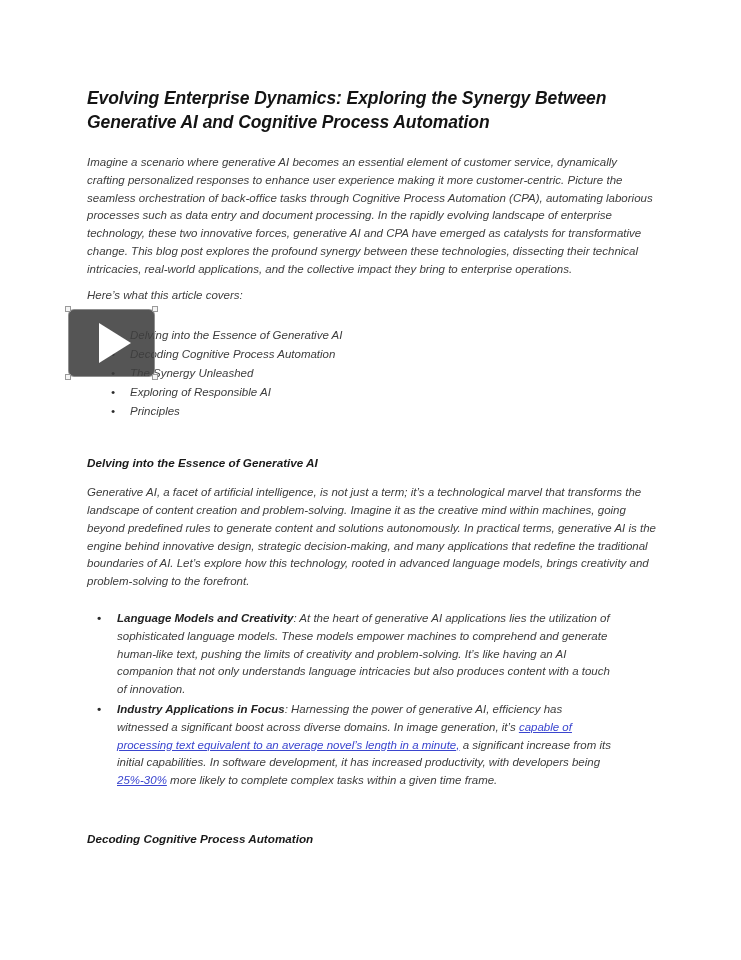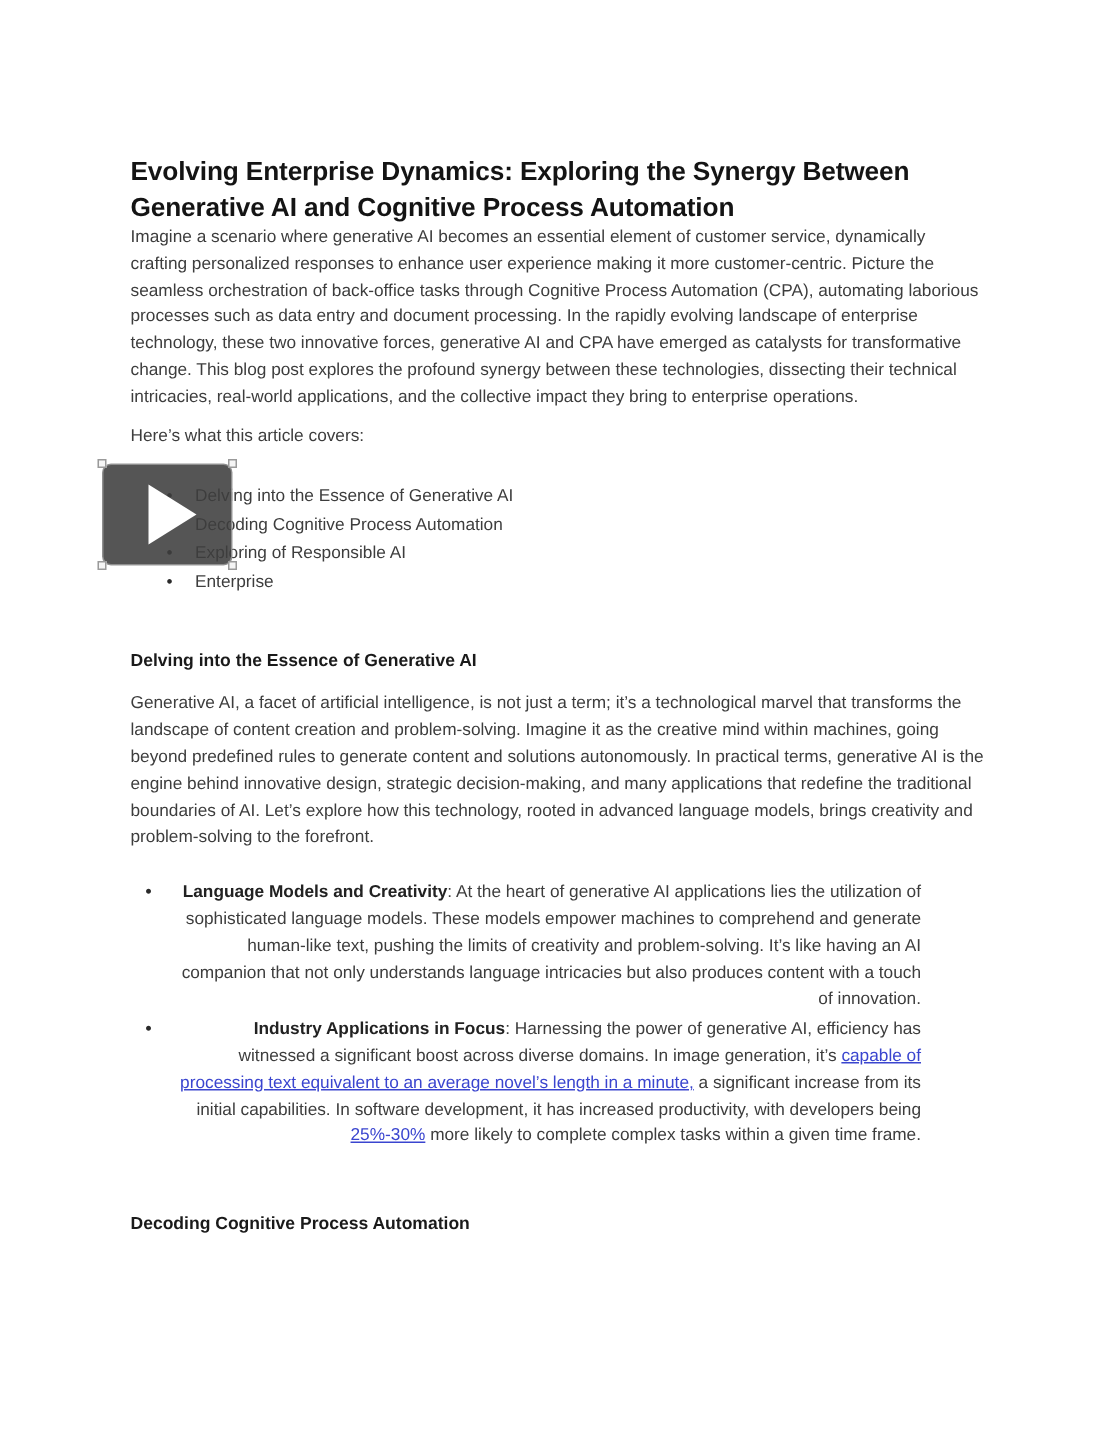--- a/index.html
+++ b/index.html
@@ -10,36 +10,37 @@
     -webkit-font-smoothing: antialiased;
   }
   .page {
     position: relative;
     width: 741px; height: 960px;
     background: #ffffff;
     overflow: hidden;
   }
   .content {
     position: absolute;
-    left: 87px; top: 16px;
+    left: 87px; top: 0;
     width: 570px;
     color: #3d3d3d;
     font-size: 11.5px;
     line-height: 17.8px;
+    font-style: italic;
   }
   h1.title {
     margin: 86px 0 0 0;
     font-size: 17.5px;
     line-height: 24px;
     font-weight: bold;
     color: #141414;
     letter-spacing: -0.1px;
   }
   p { margin: 0; }
-  .intro       { }
+  .intro       { margin-top: 20px; }
   .covers-line { margin-top: 8px; }
   ul.doc-list {
     list-style: none;
     margin: 23px 0 0 0;
     padding: 0;
   }
   ul.doc-list li {
     position: relative;
     padding-left: 43px;
     margin-bottom: 1px;
@@ -56,21 +57,20 @@
     line-height: 17.8px;
     font-weight: bold;
     color: #1a1a1a;
   }
   .section-paragraph { margin-top: 12px; }
   ul.detail-list {
     list-style: none;
     margin: 19px 0 0 0;
     padding: 0;
     width: 527px;
-    text-align: right;
   }
   ul.detail-list li {
     position: relative;
     padding-left: 30px;
     margin-bottom: 2px;
   }
   ul.detail-list li::before {
     content: "\2022";
     position: absolute;
     left: 10px;
@@ -125,22 +125,23 @@
 
     <h1 class="title">Evolving Enterprise Dynamics: Exploring the Synergy Between Generative AI and Cognitive Process Automation</h1>
 
     <p class="intro">Imagine a scenario where generative AI becomes an essential element of customer service, dynamically crafting personalized responses to enhance user experience making it more customer-centric. Picture the seamless orchestration of back-office tasks through Cognitive Process Automation (CPA), automating laborious processes such as data entry and document processing. In the rapidly evolving landscape of enterprise technology, these two innovative forces, generative AI and CPA have emerged as catalysts for transformative change. This blog post explores the profound synergy between these technologies, dissecting their technical intricacies, real-world applications, and the collective impact they bring to enterprise operations.</p>
 
     <p class="covers-line">Here’s what this article covers:</p>
 
     <ul class="doc-list">
       <li>Delving into the Essence of Generative AI</li>
       <li>Decoding Cognitive Process Automation</li>
+      <li>The Synergy Unleashed</li>
       <li>Exploring of Responsible AI</li>
-      <li>Enterprise</li>
+      <li>Principles</li>
     </ul>
 
     <h2 class="section-heading">Delving into the Essence of Generative AI</h2>
 
     <p class="section-paragraph">Generative AI, a facet of artificial intelligence, is not just a term; it’s a technological marvel that transforms the landscape of content creation and problem-solving. Imagine it as the creative mind within machines, going beyond predefined rules to generate content and solutions autonomously. In practical terms, generative AI is the engine behind innovative design, strategic decision-making, and many applications that redefine the traditional boundaries of AI. Let’s explore how this technology, rooted in advanced language models, brings creativity and problem-solving to the forefront.</p>
 
     <ul class="detail-list">
       <li>
         <b>Language Models and Creativity</b><span>: At the heart of generative AI applications lies the utilization of sophisticated language models. These models empower machines to comprehend and generate human-like text, pushing the limits of creativity and problem-solving. It’s like having an AI companion that not only understands language intricacies but also produces content with a touch of innovation.</span>
       </li>

